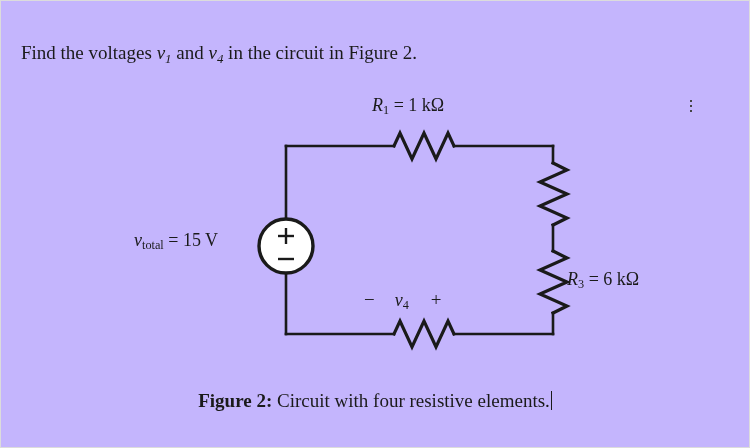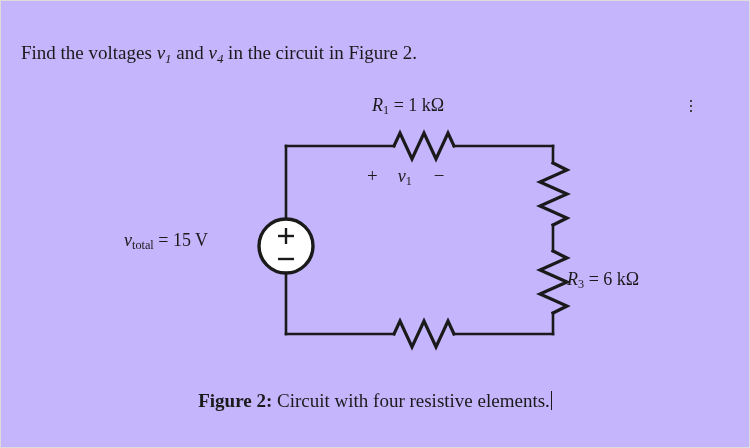--- a/index.html
+++ b/index.html
@@ -63,21 +63,21 @@
     white-space: nowrap;
   }
   .lbl-math {
     font-style: normal;
   }
 
   #label-r1      { left: 363px; top: 12px; margin-left: 8px; }
   #label-v1      { left: 366px; top: 83px; letter-spacing: 0px; }
   #label-r2      { left: 566px; top: 110px; }
   #label-r3      { left: 566px; top: 186px; }
-  #label-vtotal  { left: 123px; top: 147px; }
+  #label-vtotal  { left: 133px; top: 147px; }
   #label-v4      { left: 363px; top: 207px; }
   #label-r4      { left: 363px; top: 272px; }
 
   .polarity-row {
     display: inline-block;
   }
   .pol-sign {
     font-size: 19px;
     font-style: normal;
   }
@@ -171,33 +171,33 @@
 
       <g stroke="#1a1a1a" stroke-width="2.4" stroke-linecap="butt">
         <path d="M 277 176 L 293 176"></path>
       </g>
     </svg>
 
     <div class="lbl" id="label-r1">
       <span class="var-italic">R</span><span class="sub-upright">1</span><span class="lbl-math"> = 1 kΩ</span>
     </div>
 
-    <div class="lbl" id="label-v1">
-      <span class="polarity-row"><span class="pol-sign">+</span><span class="pol-gap-a"></span><span class="var-italic">v</span><span class="sub-upright">1</span><span class="pol-gap-b"></span><span class="pol-sign">−</span></span>
-    </div>
 
 
     <div class="lbl" id="label-r3">
       <span class="var-italic">R</span><span class="sub-upright">3</span><span class="lbl-math"> = 6 kΩ</span>
     </div>
 
     <div class="lbl" id="label-vtotal">
       <span class="var-italic">v</span><span class="sub-upright">total</span><span class="lbl-math"> = 15 V</span>
     </div>
 
+    <div class="lbl" id="label-v4">
+      <span class="polarity-row"><span class="pol-sign">−</span><span class="pol-gap-a"></span><span class="var-italic">v</span><span class="sub-upright">4</span><span class="pol-gap-b"></span><span class="pol-sign">+</span></span>
+    </div>
 
 
   </div>
 
   <div id="caption">
     <span id="caption-bold">Figure 2:</span><span> Circuit with four resistive elements.</span><span id="text-caret"></span>
   </div>
 
   <div id="page-artifact"></div>
 

